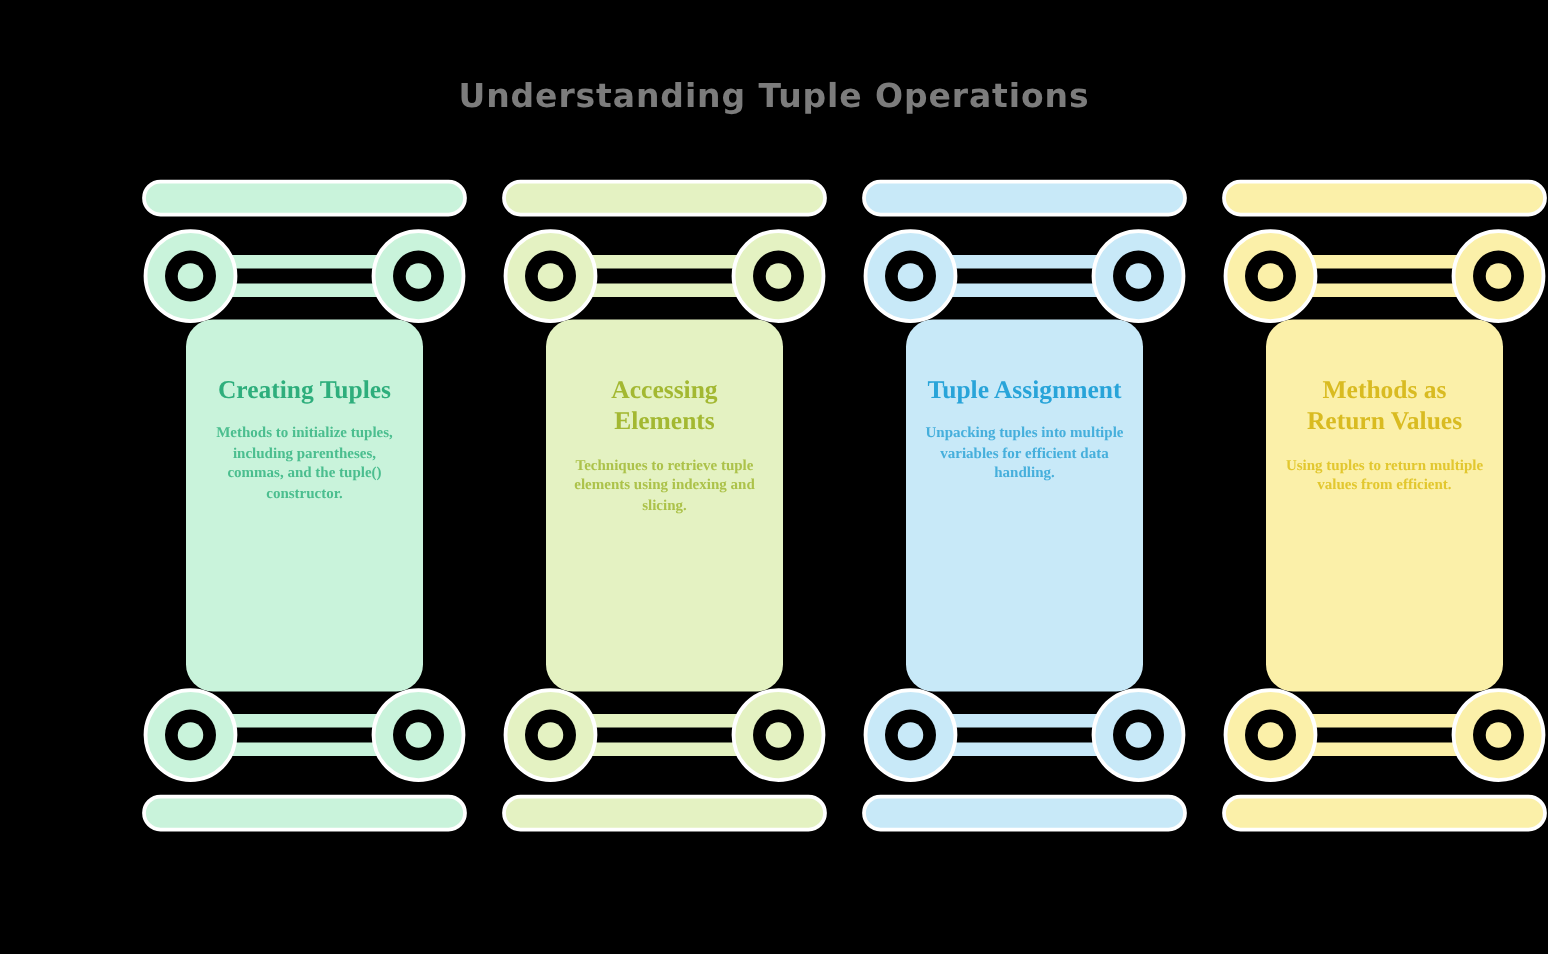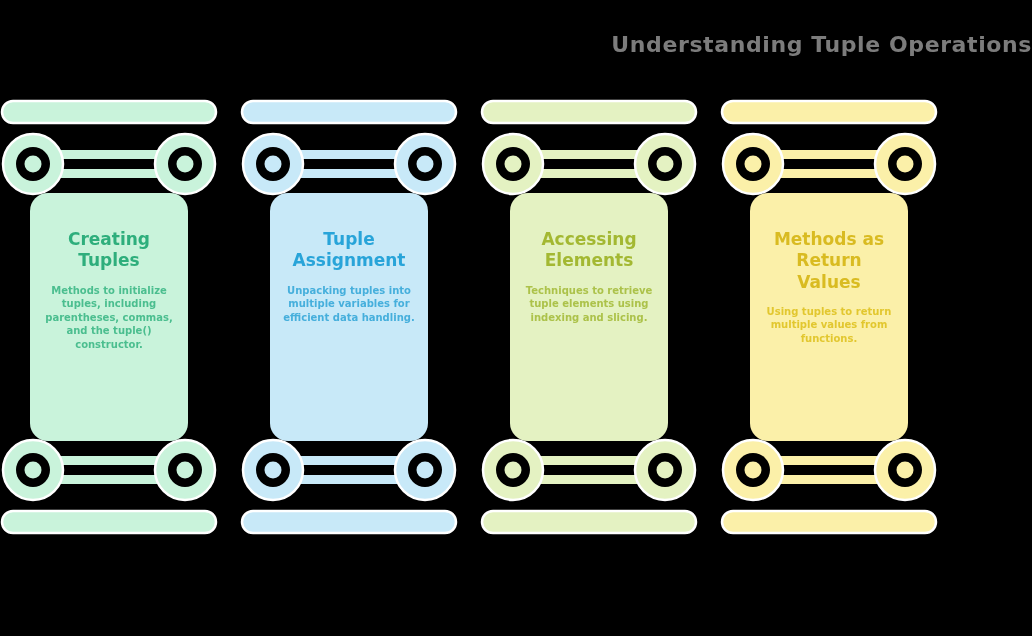--- a/index.html
+++ b/index.html
@@ -7,33 +7,34 @@
     padding: 0;
     background: #000;
   }
   body {
     width: 1032px;
     height: 636px;
     overflow: hidden;
     font-family: "DejaVu Sans", "Liberation Sans", sans-serif;
   }
   .page-title {
-    margin-top: 32px;
-    text-align: right;
+    margin-top: 52px;
+    text-align: center;
     font-size: 22px;
     font-weight: bold;
     letter-spacing: 0.6px;
     color: #7c7c7c;
   }
   .pillars-row {
     display: flex;
-    justify-content: flex-start;
+    justify-content: flex-end;
     align-items: flex-start;
     gap: 22px;
     margin-top: 42px;
+    font-family: Liberation Serif, serif;
   }
   .pillar {
     width: 218px;
     display: flex;
     flex-direction: column;
     align-items: center;
   }
   .pillar svg.colgraphic {
     display: block;
     width: 218px;
@@ -115,52 +116,52 @@
       </svg>
     <div class="body">
       <div class="col-title">Creating Tuples</div>
       <div class="col-desc">Methods to initialize tuples, including parentheses, commas, and the tuple() constructor.</div>
     </div>
     <svg class="colgraphic">
         <use href="#sym-cap-bottom"></use>
       </svg>
   </div>
 
+  <div class="pillar" style="--fill: #e4f2c2; --title-color: #a3b832; --desc-color: #acc24a;">
+    <svg class="colgraphic">
+        <use href="#sym-cap-top"></use>
+      </svg>
+    <div class="body">
+      <div class="col-title">Accessing Elements</div>
+      <div class="col-desc">Techniques to retrieve tuple elements using indexing and slicing.</div>
+    </div>
+    <svg class="colgraphic">
+        <use href="#sym-cap-bottom"></use>
+      </svg>
+  </div>
+
   <div class="pillar" style="--fill: #c8e9f8; --title-color: #28a4d9; --desc-color: #46afdc;">
     <svg class="colgraphic">
         <use href="#sym-cap-top"></use>
       </svg>
     <div class="body">
       <div class="col-title">Tuple Assignment</div>
       <div class="col-desc">Unpacking tuples into multiple variables for efficient data handling.</div>
     </div>
     <svg class="colgraphic">
         <use href="#sym-cap-bottom"></use>
       </svg>
   </div>
 
-  <div class="pillar" style="--fill: #e4f2c2; --title-color: #a3b832; --desc-color: #acc24a;">
-    <svg class="colgraphic">
-        <use href="#sym-cap-top"></use>
-      </svg>
-    <div class="body">
-      <div class="col-title">Accessing Elements</div>
-      <div class="col-desc">Techniques to retrieve tuple elements using indexing and slicing.</div>
-    </div>
-    <svg class="colgraphic">
-        <use href="#sym-cap-bottom"></use>
-      </svg>
-  </div>
-
   <div class="pillar" style="--fill: #fbf0a9; --title-color: #d9bb21; --desc-color: #e2c72f;">
     <svg class="colgraphic">
         <use href="#sym-cap-top"></use>
       </svg>
     <div class="body">
       <div class="col-title">Methods as Return Values</div>
-      <div class="col-desc">Using tuples to return multiple values from functions.</div>
+      <div class="col-desc">Using tuples to return multiple values from efficient.</div>
     </div>
     <svg class="colgraphic">
         <use href="#sym-cap-bottom"></use>
       </svg>
   </div>
 
 </div>
 
 </body></html>

